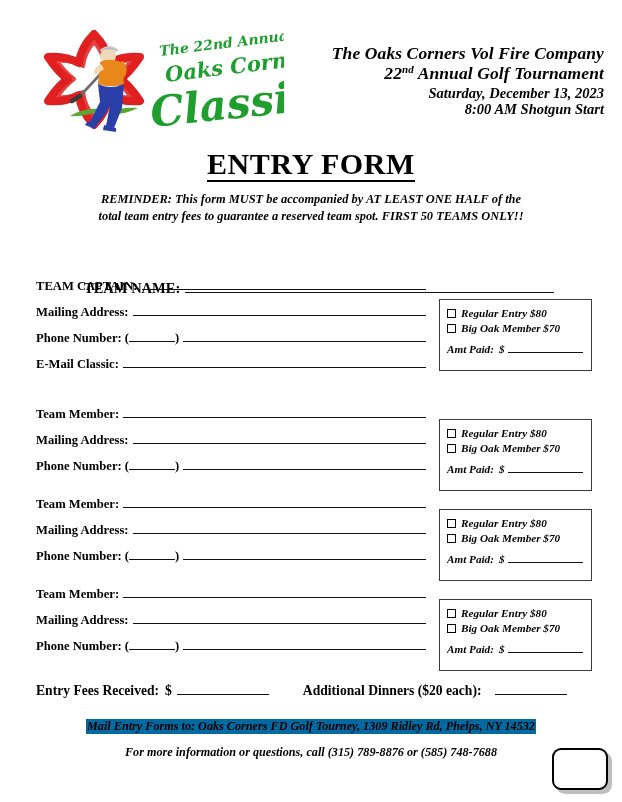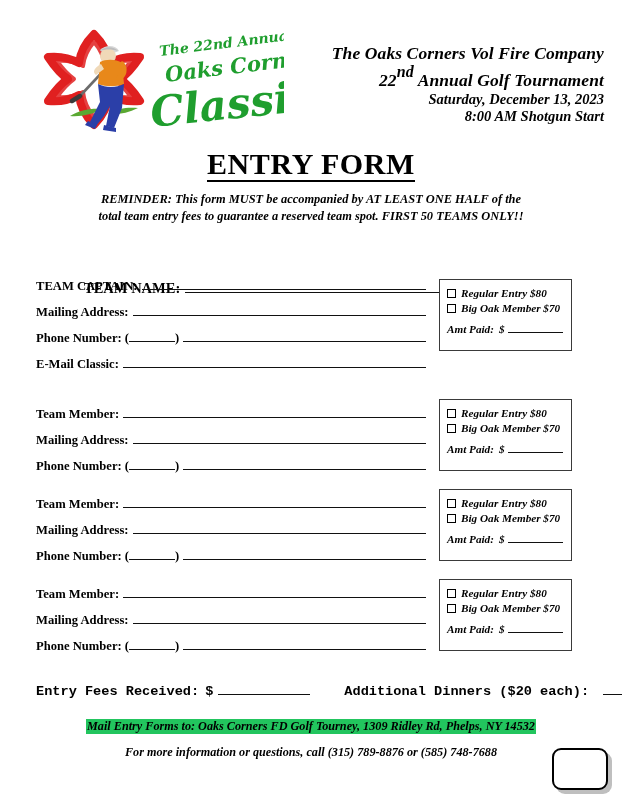--- a/index.html
+++ b/index.html
@@ -45,21 +45,21 @@
     left: 268px;
     top: 25px;
     width: 336px;
     text-align: right;
     font-style: italic;
     font-weight: bold;
     line-height: 1.16;
   }
   .hdr-l1 { font-size: 17.5px; letter-spacing: 0.1px; }
   .hdr-l2 { font-size: 17.5px; letter-spacing: 0.1px; }
-  .hdr-l2 sup { font-size: 16px; vertical-align: 0.55em; }
+  .hdr-l2 sup { font-size: 11px; vertical-align: 0.55em; }
   .hdr-l3 { font-size: 14.5px; margin-top: 1px; }
   .hdr-l4 { font-size: 14.5px; }
 
   
   .title-block {
     position: absolute;
     top: 148px;
     left: 0;
     width: 622px;
     text-align: center;
@@ -140,25 +140,26 @@
     flex: 0 0 auto;
     border-bottom: 1.2px solid #111;
     height: 0.85em;
   }
   .paren { white-space: nowrap; }
 
   
   .entry-box {
     position: absolute;
     left: 439px;
-    width: 133px;
+    width: 153px;
     box-sizing: border-box;
     border: 1.6px solid #3a3a3a;
     background: #fff;
     padding: 7px 8px 6px 7px;
+    margin-top: 20px;
   }
   .eb1 { top: 1px;   height: 72px; }
   .eb2 { top: 121px; height: 72px; }
   .eb3 { top: 211px; height: 72px; }
   .eb4 { top: 301px; height: 72px; }
 
   .cb-row {
     display: flex;
     align-items: center;
     font-size: 11.2px;
@@ -196,21 +197,20 @@
   .totals-row {
     position: absolute;
     top: 682px;
     left: 36px;
     width: 552px;
     display: flex;
     align-items: baseline;
     font-size: 13.6px;
     font-weight: bold;
     white-space: nowrap;
-    font-family: Liberation Mono, monospace;
   }
   .totals-row .fee-rule {
     width: 92px;
     border-bottom: 1.3px solid #111;
     height: 0.85em;
     margin: 0 6px 0 5px;
     flex: 0 0 auto;
   }
   .totals-row .gap { width: 28px; flex: 0 0 auto; }
   .totals-row .dinner-rule {
@@ -227,21 +227,21 @@
     top: 716px;
     left: 0;
     width: 622px;
     text-align: center;
   }
   .mail-line {
     font-size: 12.2px;
     font-style: italic;
     font-weight: bold;
     display: inline-block;
-    background: #22c55e;
+    background: #0369a1;
     padding: 0 1px;
     line-height: 1.22;
   }
   .info-line {
     margin-top: 11px;
     font-size: 12.2px;
     font-style: italic;
     font-weight: bold;
     line-height: 1.22;
   }

